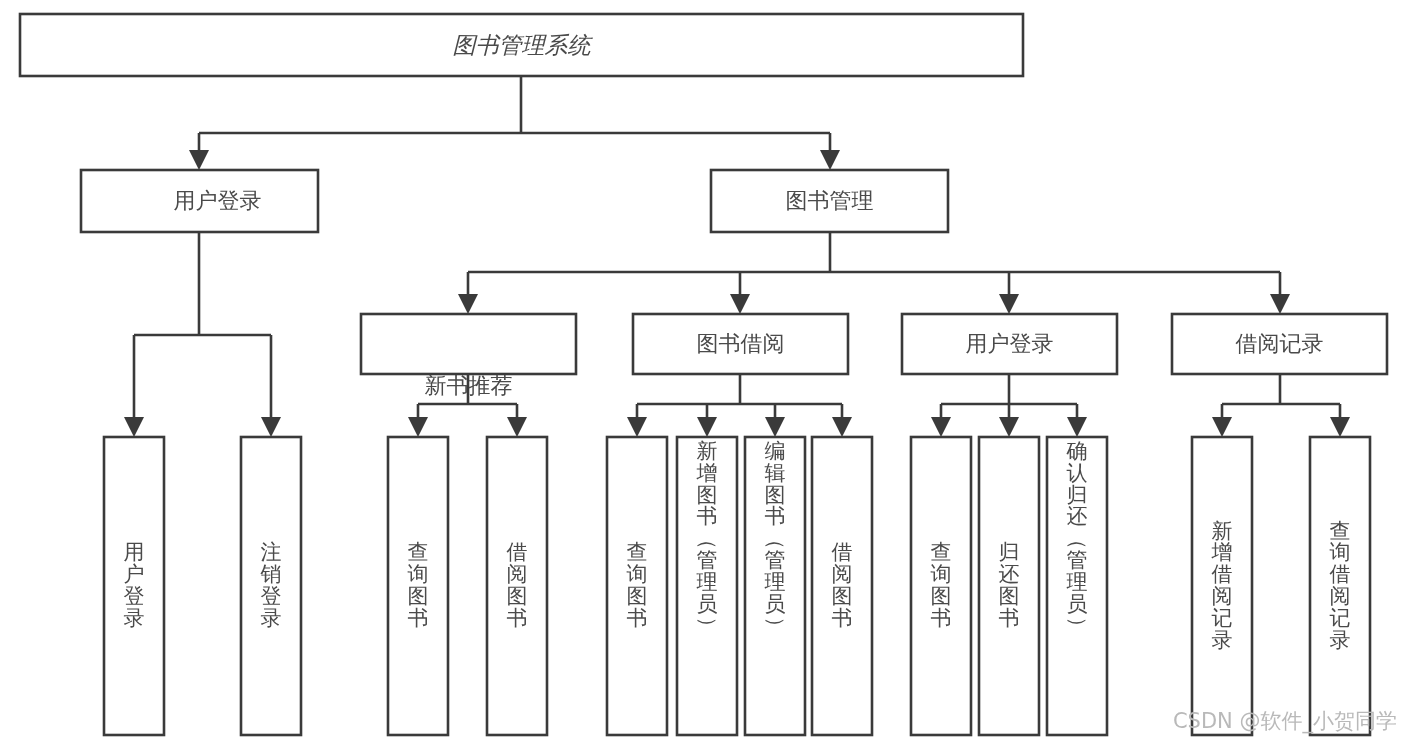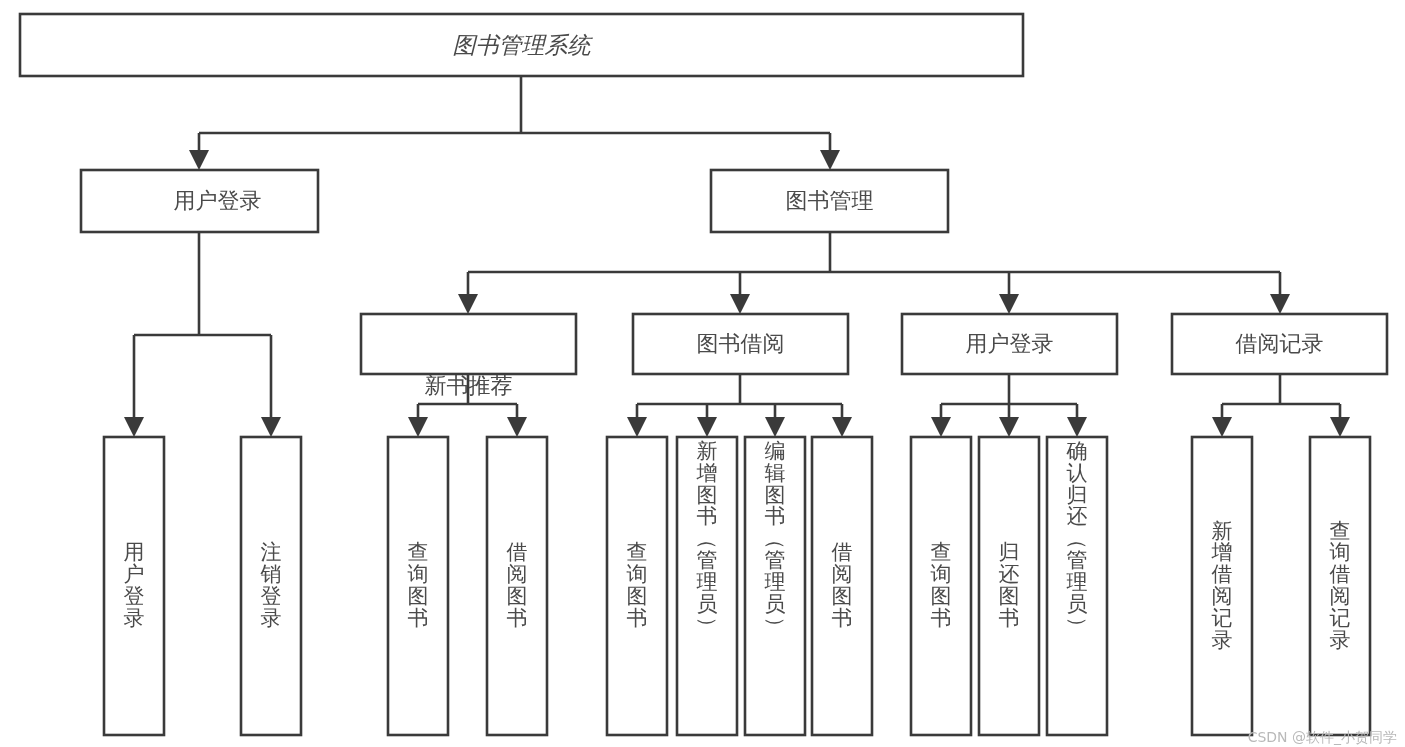--- a/index.html
+++ b/index.html
@@ -74,24 +74,24 @@
     align-items: center;
     justify-content: center;
     color: #4a4a4a;
     font-family: "DejaVu Sans", "Liberation Sans", sans-serif;
     font-size: 23px;
     pointer-events: none;
   }
   .watermark {
     position: absolute;
     right: 8px;
-    bottom: 0;
+    bottom: 12px;
     color: #b9b9b9;
     font-family: "DejaVu Sans", "Liberation Sans", sans-serif;
-    font-size: 14px;
+    font-size: 21px;
     white-space: nowrap;
     pointer-events: none;
   }
 </style>
 </head>
 <body>
 
 <div id="diagram-root">
 
   <svg class="diagram-canvas" viewBox="0 0 1405 747" xmlns="http://www.w3.org/2000/svg">

